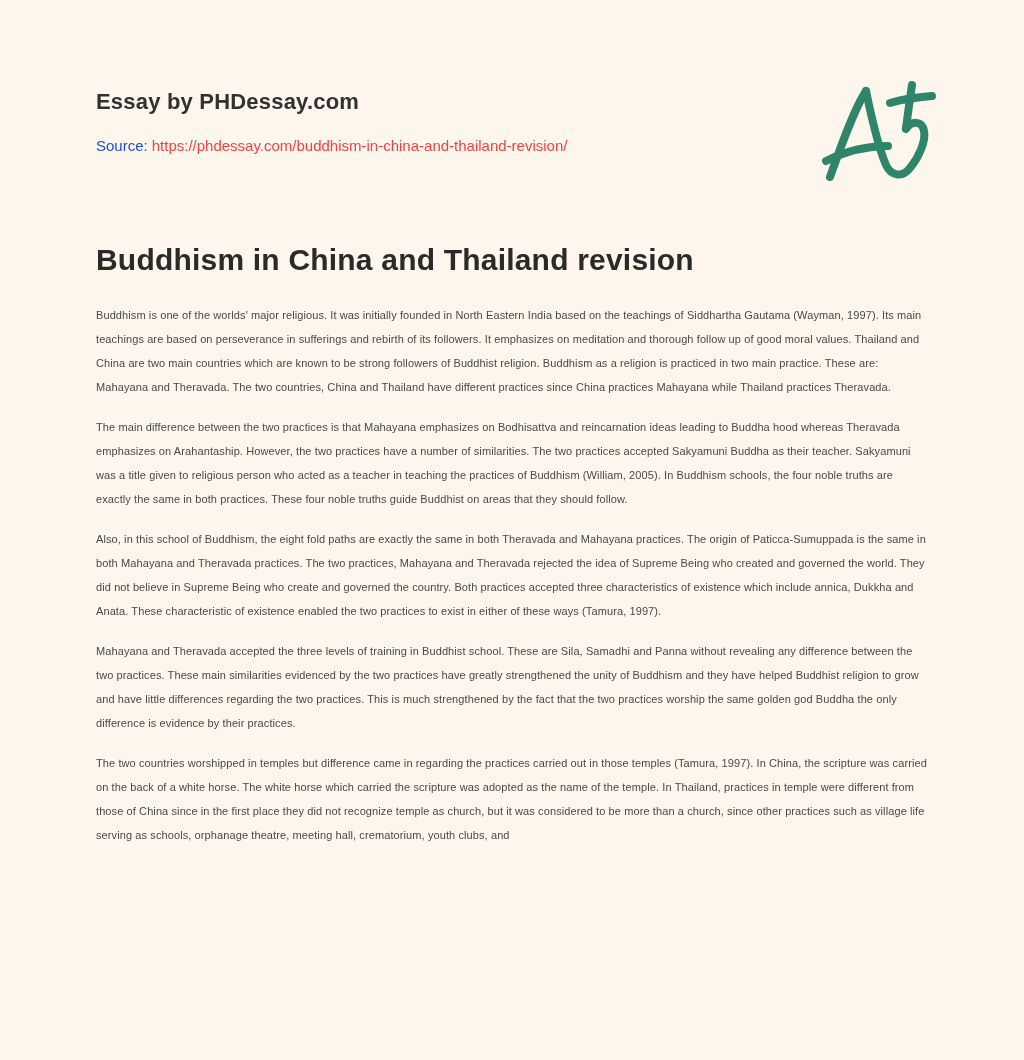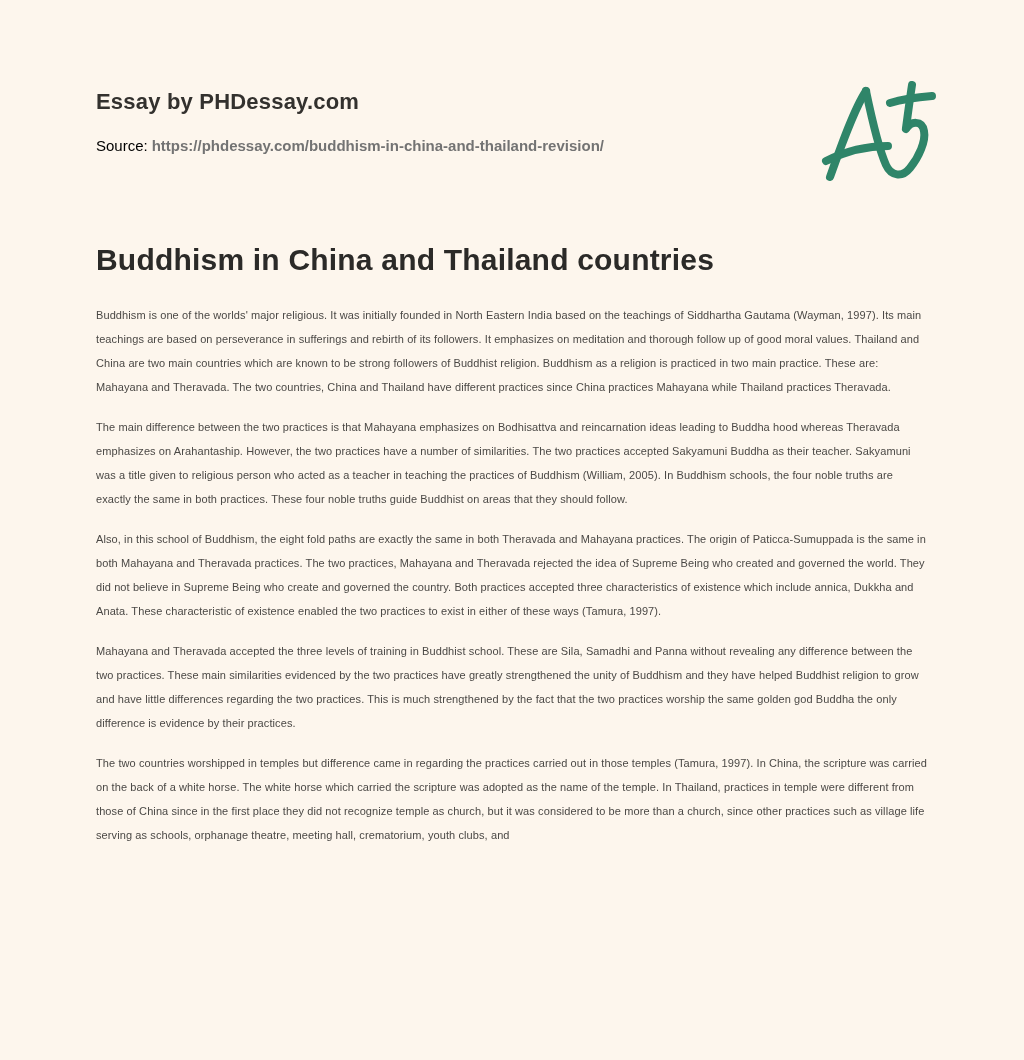--- a/index.html
+++ b/index.html
@@ -23,26 +23,25 @@
     font-weight: 700;
     line-height: 26px;
     color: #33312e;
     letter-spacing: 0.2px;
   }
   .source-row {
     margin-top: 22px;
     font-size: 15px;
     line-height: 18px;
   }
-  .source-label { color: #000000; }
+  .source-label { color: #1d4ed8; }
   .source-link {
-    color: #737373;
+    color: #ef4444;
     text-decoration: none;
     margin-left: 4px;
-    font-weight: bold;
   }
   .logo {
     position: absolute;
     top: 66px;
     right: 82px;
     width: 122px;
     height: 112px;
   }
   .article-title {
     margin-top: 88px;
@@ -78,21 +77,21 @@
       <g stroke="#2f8569" stroke-width="8" stroke-linecap="round" fill="none">
         <path d="M10 96 C 20 68, 34 28, 46 10"></path>
         <path d="M46 10 C 51 34, 58 66, 66 84 C 71 95, 82 97, 90 87 C 99 76, 106 60, 104 50 C 102 39, 91 40, 86 48"></path>
         <path d="M6 80 C 26 70, 48 65, 68 65"></path>
         <path d="M92 4 C 90 17, 88 32, 86 47"></path>
         <path d="M70 22 C 83 18, 99 16, 112 15"></path>
       </g>
     </svg>
   </div>
 
-  <h1 class="article-title">Buddhism in China and Thailand countries</h1>
+  <h1 class="article-title">Buddhism in China and Thailand revision</h1>
 
   <div class="essay">
     <p>Buddhism is one of the worlds' major religious. It was initially founded in North Eastern India based on the teachings of Siddhartha Gautama (Wayman, 1997). Its main teachings are based on perseverance in sufferings and rebirth of its followers. It emphasizes on meditation and thorough follow up of good moral values. Thailand and China are two main countries which are known to be strong followers of Buddhist religion. Buddhism as a religion is practiced in two main practice. These are: Mahayana and Theravada. The two countries, China and Thailand have different practices since China practices Mahayana while Thailand practices Theravada.</p>
     <p>The main difference between the two practices is that Mahayana emphasizes on Bodhisattva and reincarnation ideas leading to Buddha hood whereas Theravada emphasizes on Arahantaship. However, the two practices have a number of similarities. The two practices accepted Sakyamuni Buddha as their teacher. Sakyamuni was a title given to religious person who acted as a teacher in teaching the practices of Buddhism (William, 2005). In Buddhism schools, the four noble truths are exactly the same in both practices. These four noble truths guide Buddhist on areas that they should follow.</p>
     <p>Also, in this school of Buddhism, the eight fold paths are exactly the same in both Theravada and Mahayana practices. The origin of Paticca-Sumuppada is the same in both Mahayana and Theravada practices. The two practices, Mahayana and Theravada rejected the idea of Supreme Being who created and governed the world. They did not believe in Supreme Being who create and governed the country. Both practices accepted three characteristics of existence which include annica, Dukkha and Anata. These characteristic of existence enabled the two practices to exist in either of these ways (Tamura, 1997).</p>
     <p>Mahayana and Theravada accepted the three levels of training in Buddhist school. These are Sila, Samadhi and Panna without revealing any difference between the two practices. These main similarities evidenced by the two practices have greatly strengthened the unity of Buddhism and they have helped Buddhist religion to grow and have little differences regarding the two practices. This is much strengthened by the fact that the two practices worship the same golden god Buddha the only difference is evidence by their practices.</p>
     <p>The two countries worshipped in temples but difference came in regarding the practices carried out in those temples (Tamura, 1997). In China, the scripture was carried on the back of a white horse. The white horse which carried the scripture was adopted as the name of the temple. In Thailand, practices in temple were different from those of China since in the first place they did not recognize temple as church, but it was considered to be more than a church, since other practices such as village life serving as schools, orphanage theatre, meeting hall, crematorium, youth clubs, and</p>
   </div>
 
 </div>

